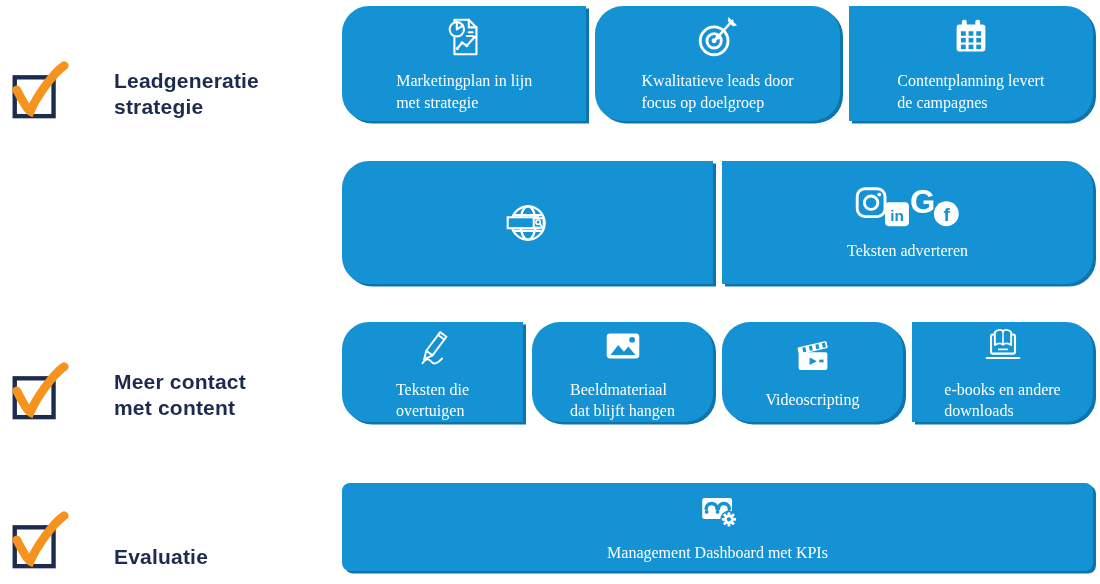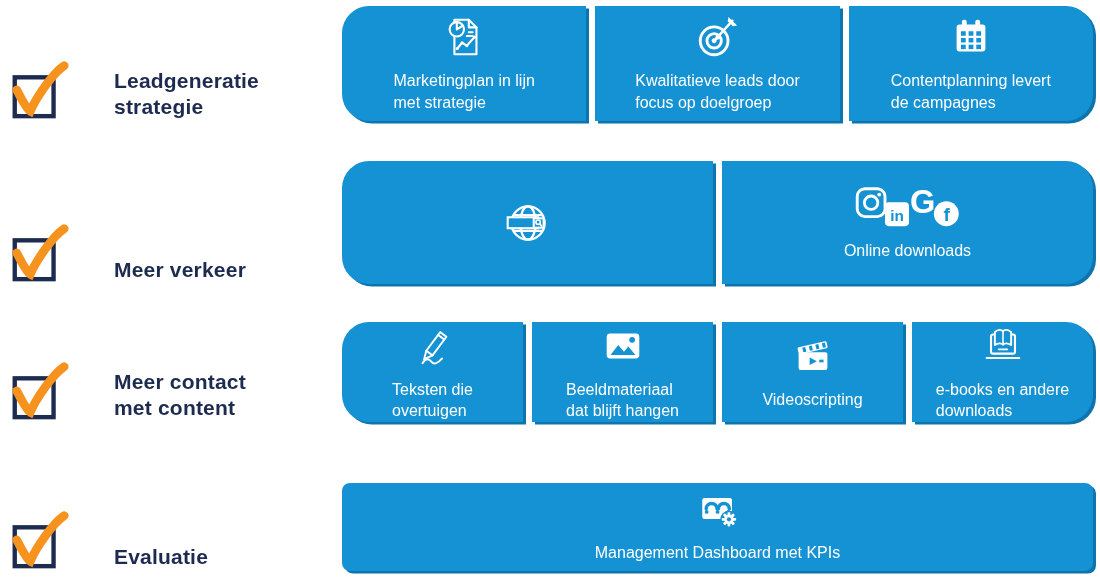--- a/index.html
+++ b/index.html
@@ -17,27 +17,27 @@
     margin-left:42px; font-size:21px; font-weight:bold; color:#1C2B4F;
     line-height:1.27; white-space:pre-line; letter-spacing:.2px;
   }
   .cards {
     position:absolute; left:342px; width:751px; top:0; bottom:0;
     display:flex; gap:9px;
   }
   .card {
     flex:1 1 0; background:#1492D3; box-shadow:3px 2.5px 0 #0D74AE;
     display:flex; flex-direction:column; align-items:center; justify-content:center;
-    gap:10px; color:#ffffff; padding:8px 14px; box-sizing:border-box;
+    gap:10px; color:#ffffff; padding:8px 14px; box-sizing:border-box;border-radius:28px;
   }
   .card:first-child { border-radius:27px 0 0 27px; }
   .card:last-child  { border-radius:0 27px 27px 0; }
   .card:only-child  { border-radius:8px; }
   .card-label {
-    font-size:16px; line-height:1.32; white-space:pre-line; text-align:left;
+    font-size:16px; line-height:1.32; white-space:pre-line; text-align:left;font-family:Liberation Serif, serif;
   }
   .row-1 { top:6px;   height:115px; }
   .row-2 { top:161px; height:123px; }
   .row-3 { top:322px; height:100px; }
   .row-4 { top:483px; height:88px;  }
   .icon { flex:0 0 auto; display:block; }
   svg text { font-family:"Liberation Sans", sans-serif; }
 </style>
 </head>
 <body>
@@ -101,27 +101,20 @@
               <rect x="29.5" y="32" width="5" height="4.7"></rect>
           </g>
         </svg>
         <div class="card-label">Contentplanning levert
 de campagnes</div>
       </div>
     </div>
   </div>
 
   <div class="row row-2">
-    <div class="row-left">
-      <svg class="checkbox" width="66" height="66" viewBox="0 0 68 68">
-        <rect x="9" y="23" width="40" height="40" fill="none" stroke="#1C2B4F" stroke-width="4.5"></rect>
-        <path d="M11 36 C15 43 21 56 25 58 C31 44 48 19 60 11" fill="none" stroke="#F6921E" stroke-width="9" stroke-linecap="round"></path>
-      </svg>
-      <div class="row-label">Meer verkeer</div>
-    </div>
     <div class="cards">
       <div class="card">
         <svg class="icon" width="50" height="50" viewBox="0 0 48 48">
           <g fill="none" stroke="#fff" stroke-width="2.2">
             <circle cx="24" cy="24" r="16"></circle>
             <ellipse cx="24" cy="24" rx="7.5" ry="16"></ellipse>
             <path d="M10.5 16.5 h27 M8 24 h32 M10.5 31.5 h27"></path>
           </g>
           <rect x="4.5" y="18.5" width="29" height="10.5" fill="#1492D3" stroke="#fff" stroke-width="2"></rect>
           <rect x="29.5" y="19.5" width="9.5" height="9" fill="#1492D3" stroke="#fff" stroke-width="2"></rect>
@@ -135,21 +128,21 @@
             <rect x="3" y="5" width="29" height="29" rx="8"></rect>
             <circle cx="17.5" cy="19.5" r="7"></circle>
           </g>
           <circle cx="26" cy="11" r="2" fill="#fff"></circle>
           <rect x="32" y="19" width="25" height="25" rx="4" fill="#fff"></rect>
           <text x="44.5" y="38.5" font-size="16" font-weight="bold" fill="#1492D3" text-anchor="middle">in</text>
           <text x="58" y="30" font-size="34" font-weight="bold" fill="#fff">G</text>
           <circle cx="96" cy="31" r="13" fill="#fff"></circle>
           <text x="96.5" y="38.5" font-size="20" font-weight="bold" fill="#1492D3" text-anchor="middle">f</text>
         </svg>
-        <div class="card-label">Online downloads</div>
+        <div class="card-label">Teksten adverteren</div>
       </div>
     </div>
   </div>
 
   <div class="row row-3">
     <div class="row-left">
       <svg class="checkbox" width="66" height="66" viewBox="0 0 68 68">
         <rect x="9" y="23" width="40" height="40" fill="none" stroke="#1C2B4F" stroke-width="4.5"></rect>
         <path d="M11 36 C15 43 21 56 25 58 C31 44 48 19 60 11" fill="none" stroke="#F6921E" stroke-width="9" stroke-linecap="round"></path>
       </svg>

